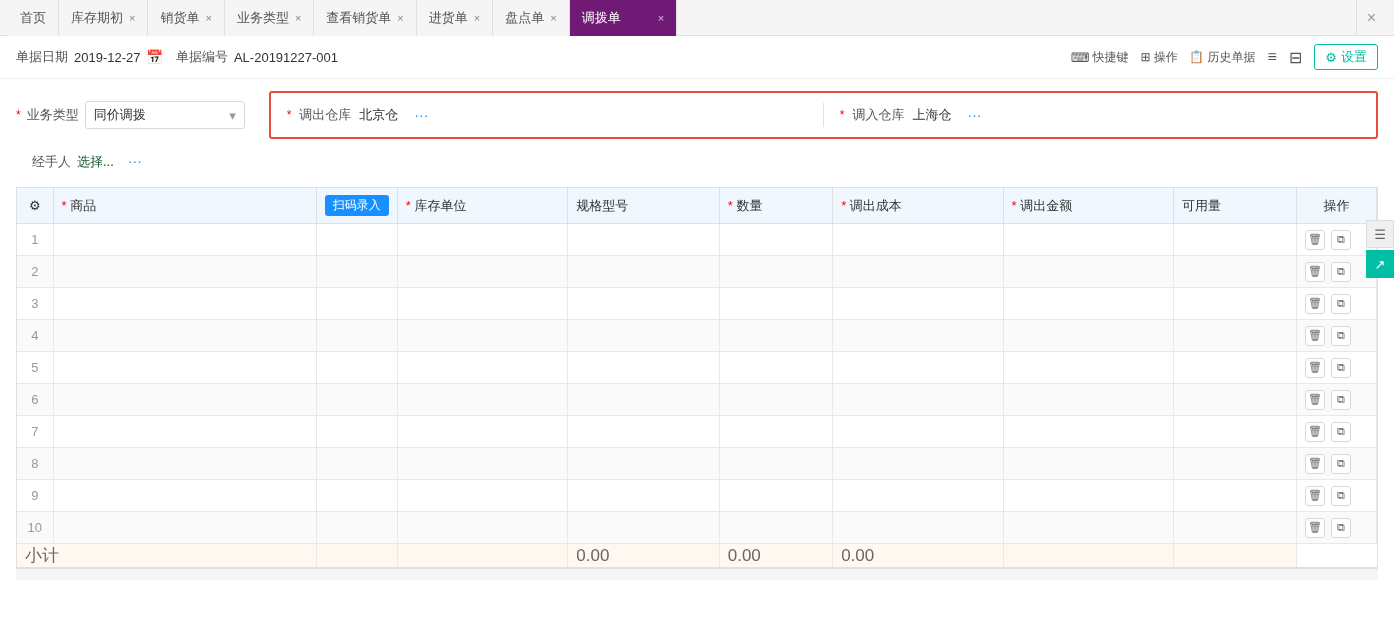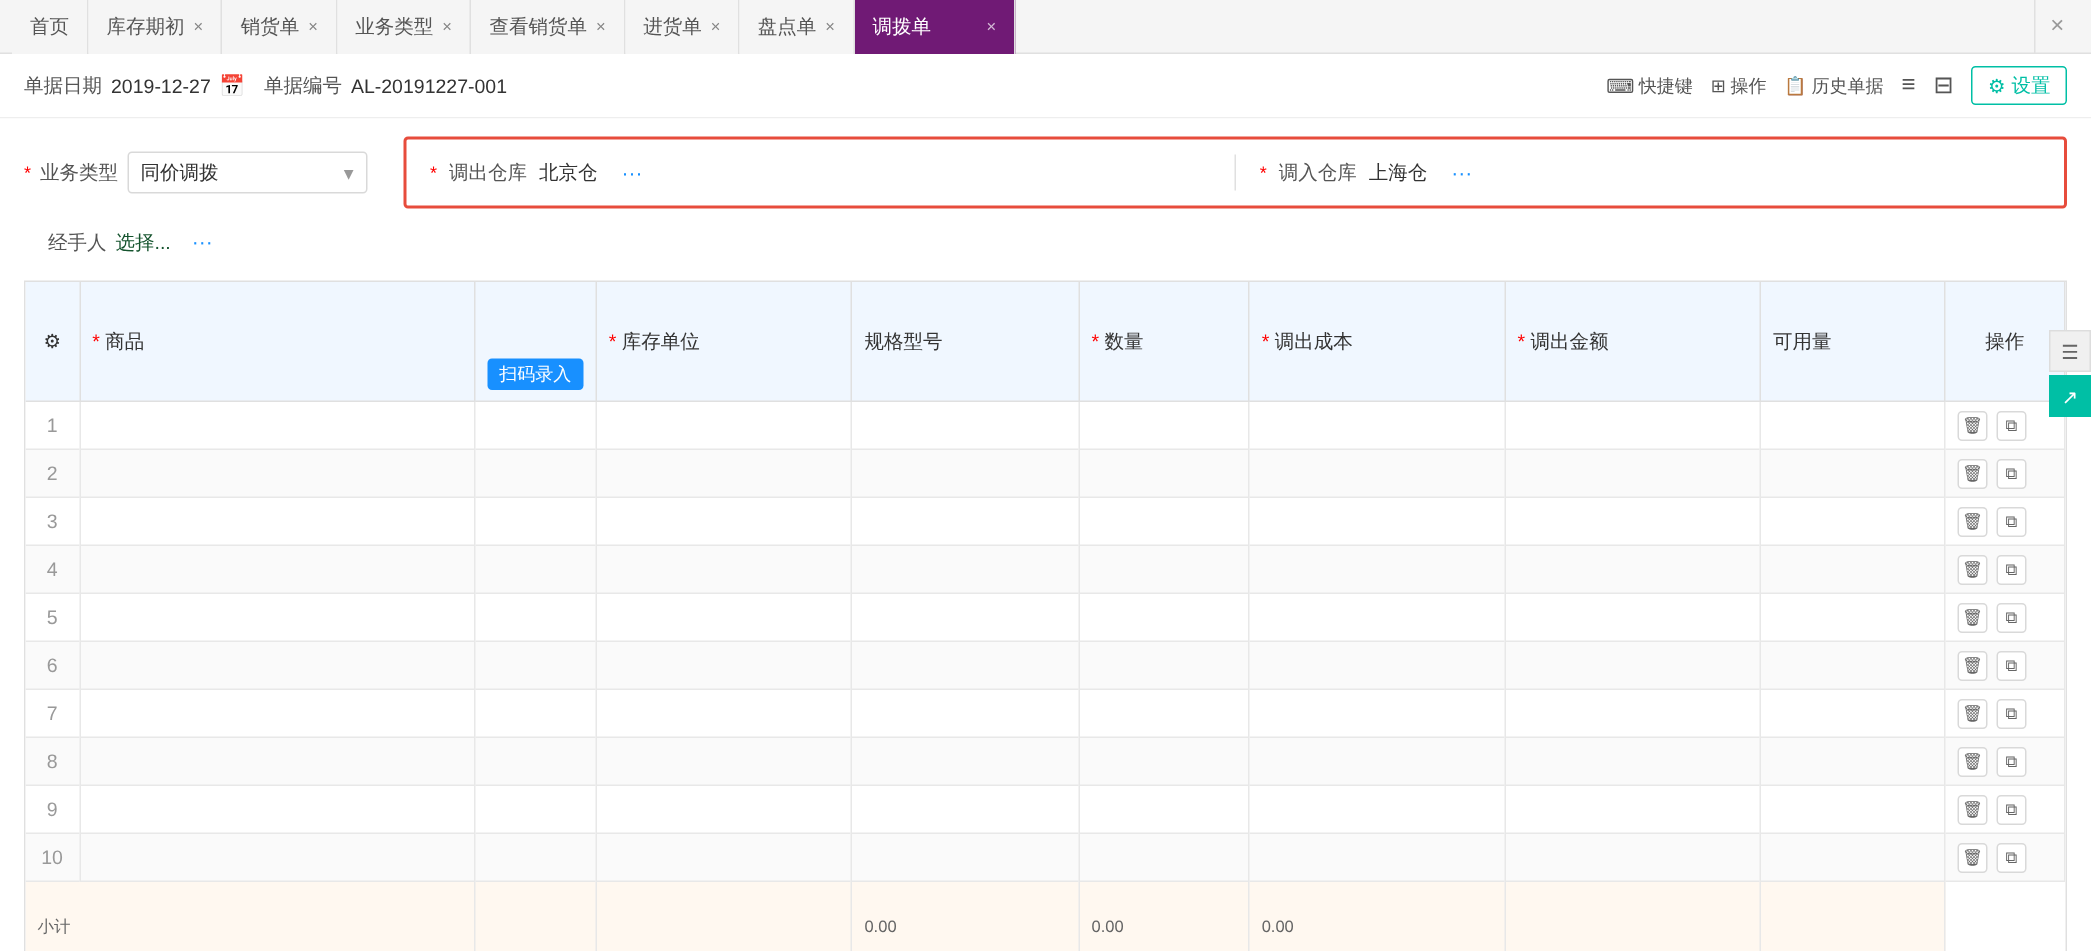--- a/index.html
+++ b/index.html
@@ -174,23 +174,23 @@
     .data-table tbody td.row-num {
       color: #999;
       text-align: center;
       width: 36px;
     }
     .data-table tfoot tr {
       background: #fff8f0;
       border-top: 1px solid #e0e0e0;
     }
     .data-table tfoot td {
-      padding: 22px 8px;
+      padding: 0 8px;
       border-right: 1px solid #e8e8e8;
-      font-size: 11px;
+      font-size: 17px;
       color: #666;
     }
 
     
     .action-icons {
       display: flex; align-items: center; gap: 6px;
     }
     .action-icon {
       width: 20px; height: 20px;
       border: 1px solid #d9d9d9;
@@ -203,21 +203,20 @@
     }
     .scan-btn {
       background: #1890ff;
       color: #fff;
       border: none;
       border-radius: 3px;
       padding: 2px 8px;
       font-size: 12px;
       cursor: pointer;
       white-space: nowrap;
-      margin-top: 44px;
     }
 
     
     .right-float {
       position: fixed;
       right: 0;
       top: 220px;
       display: flex; flex-direction: column;
       gap: 2px;
     }

